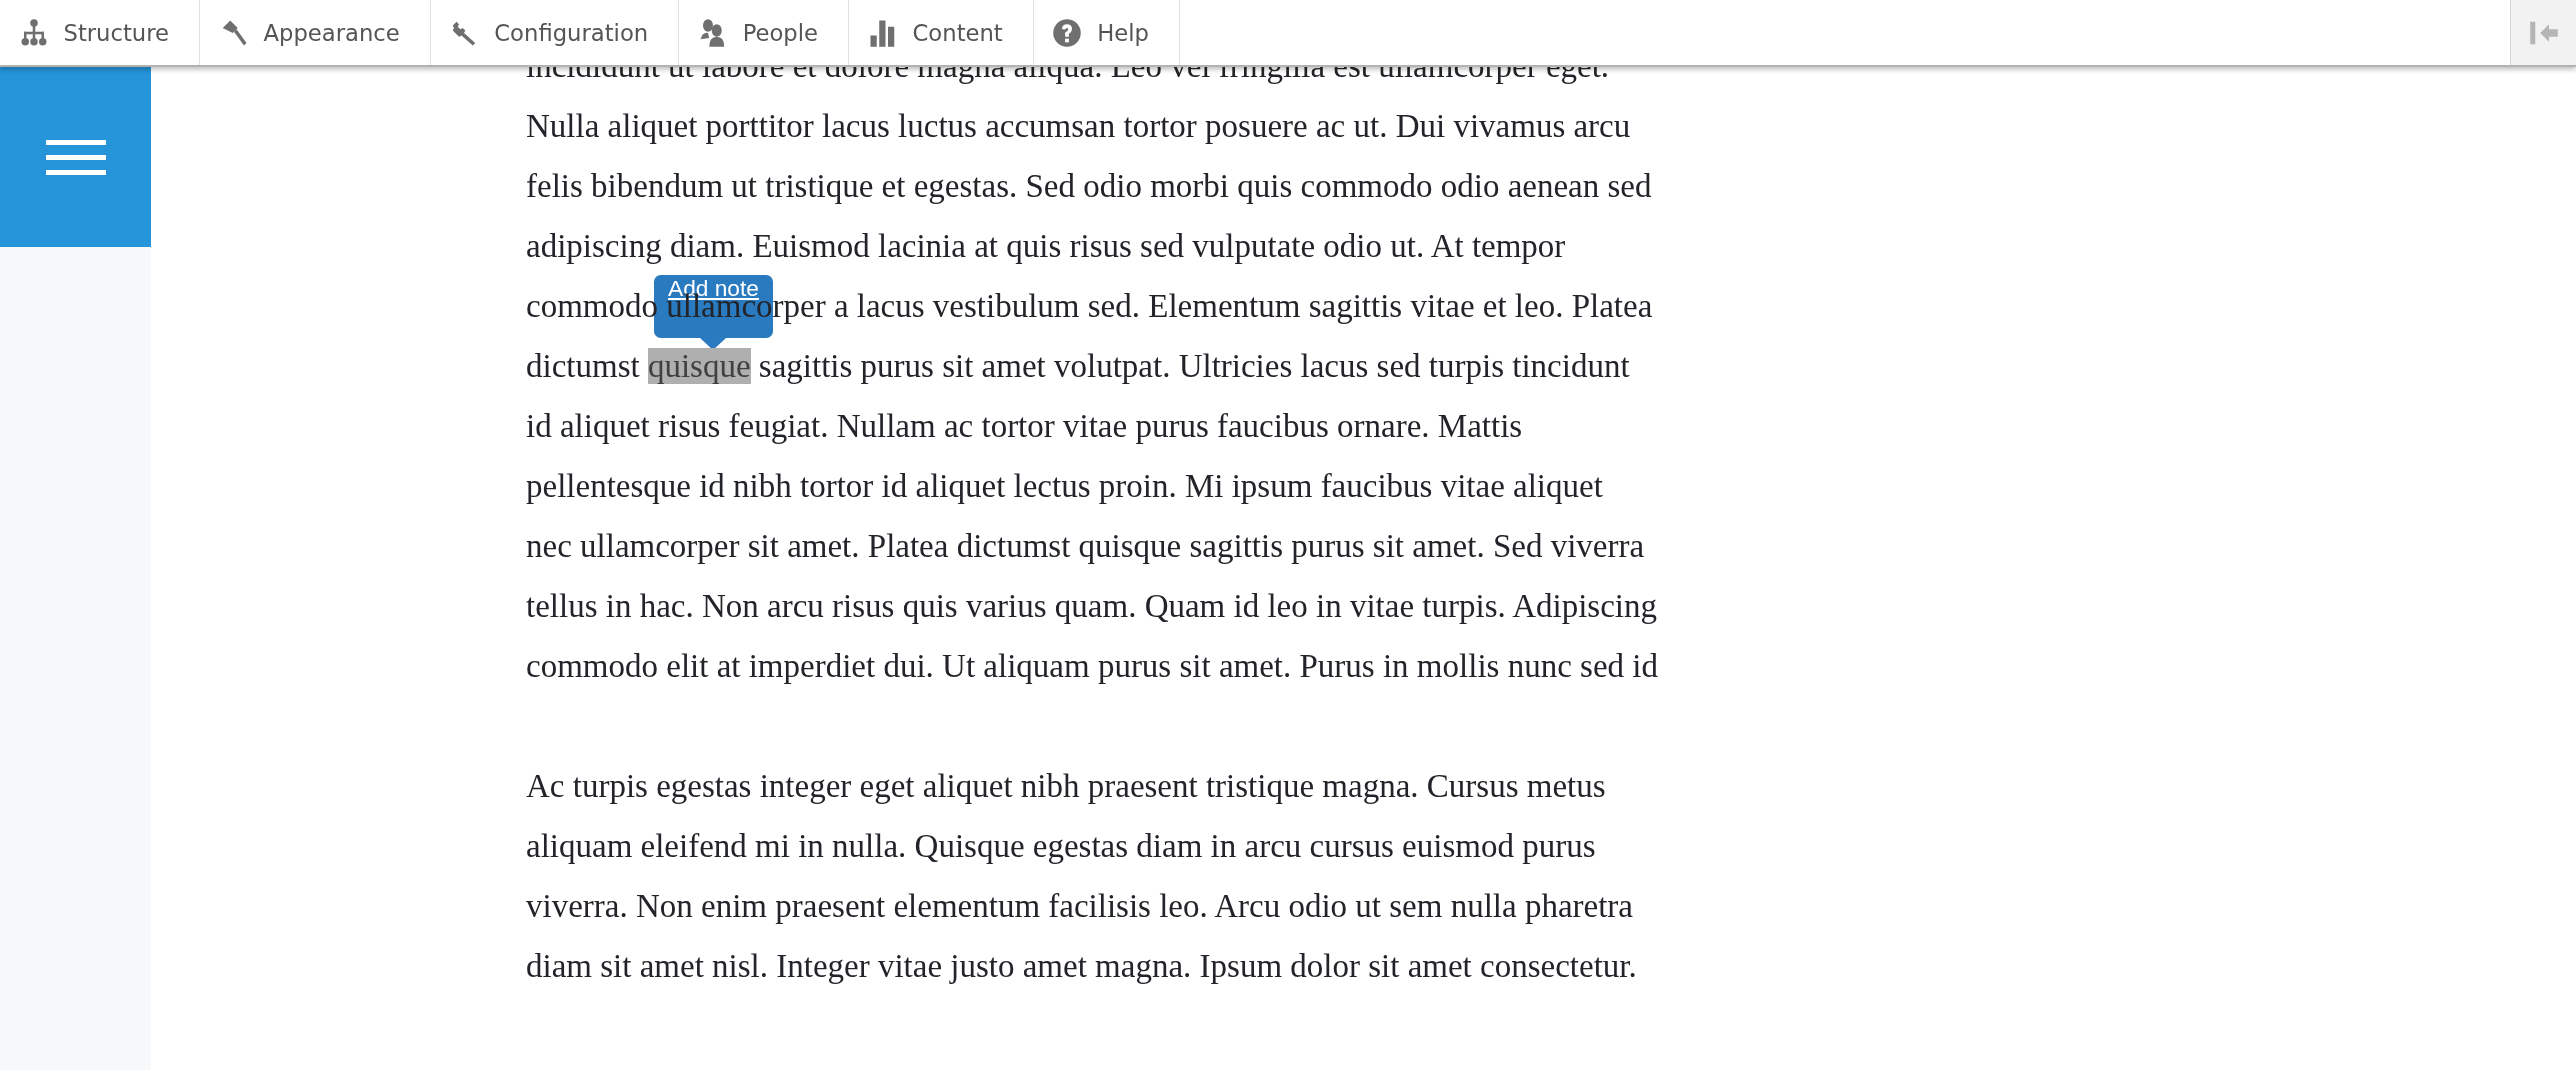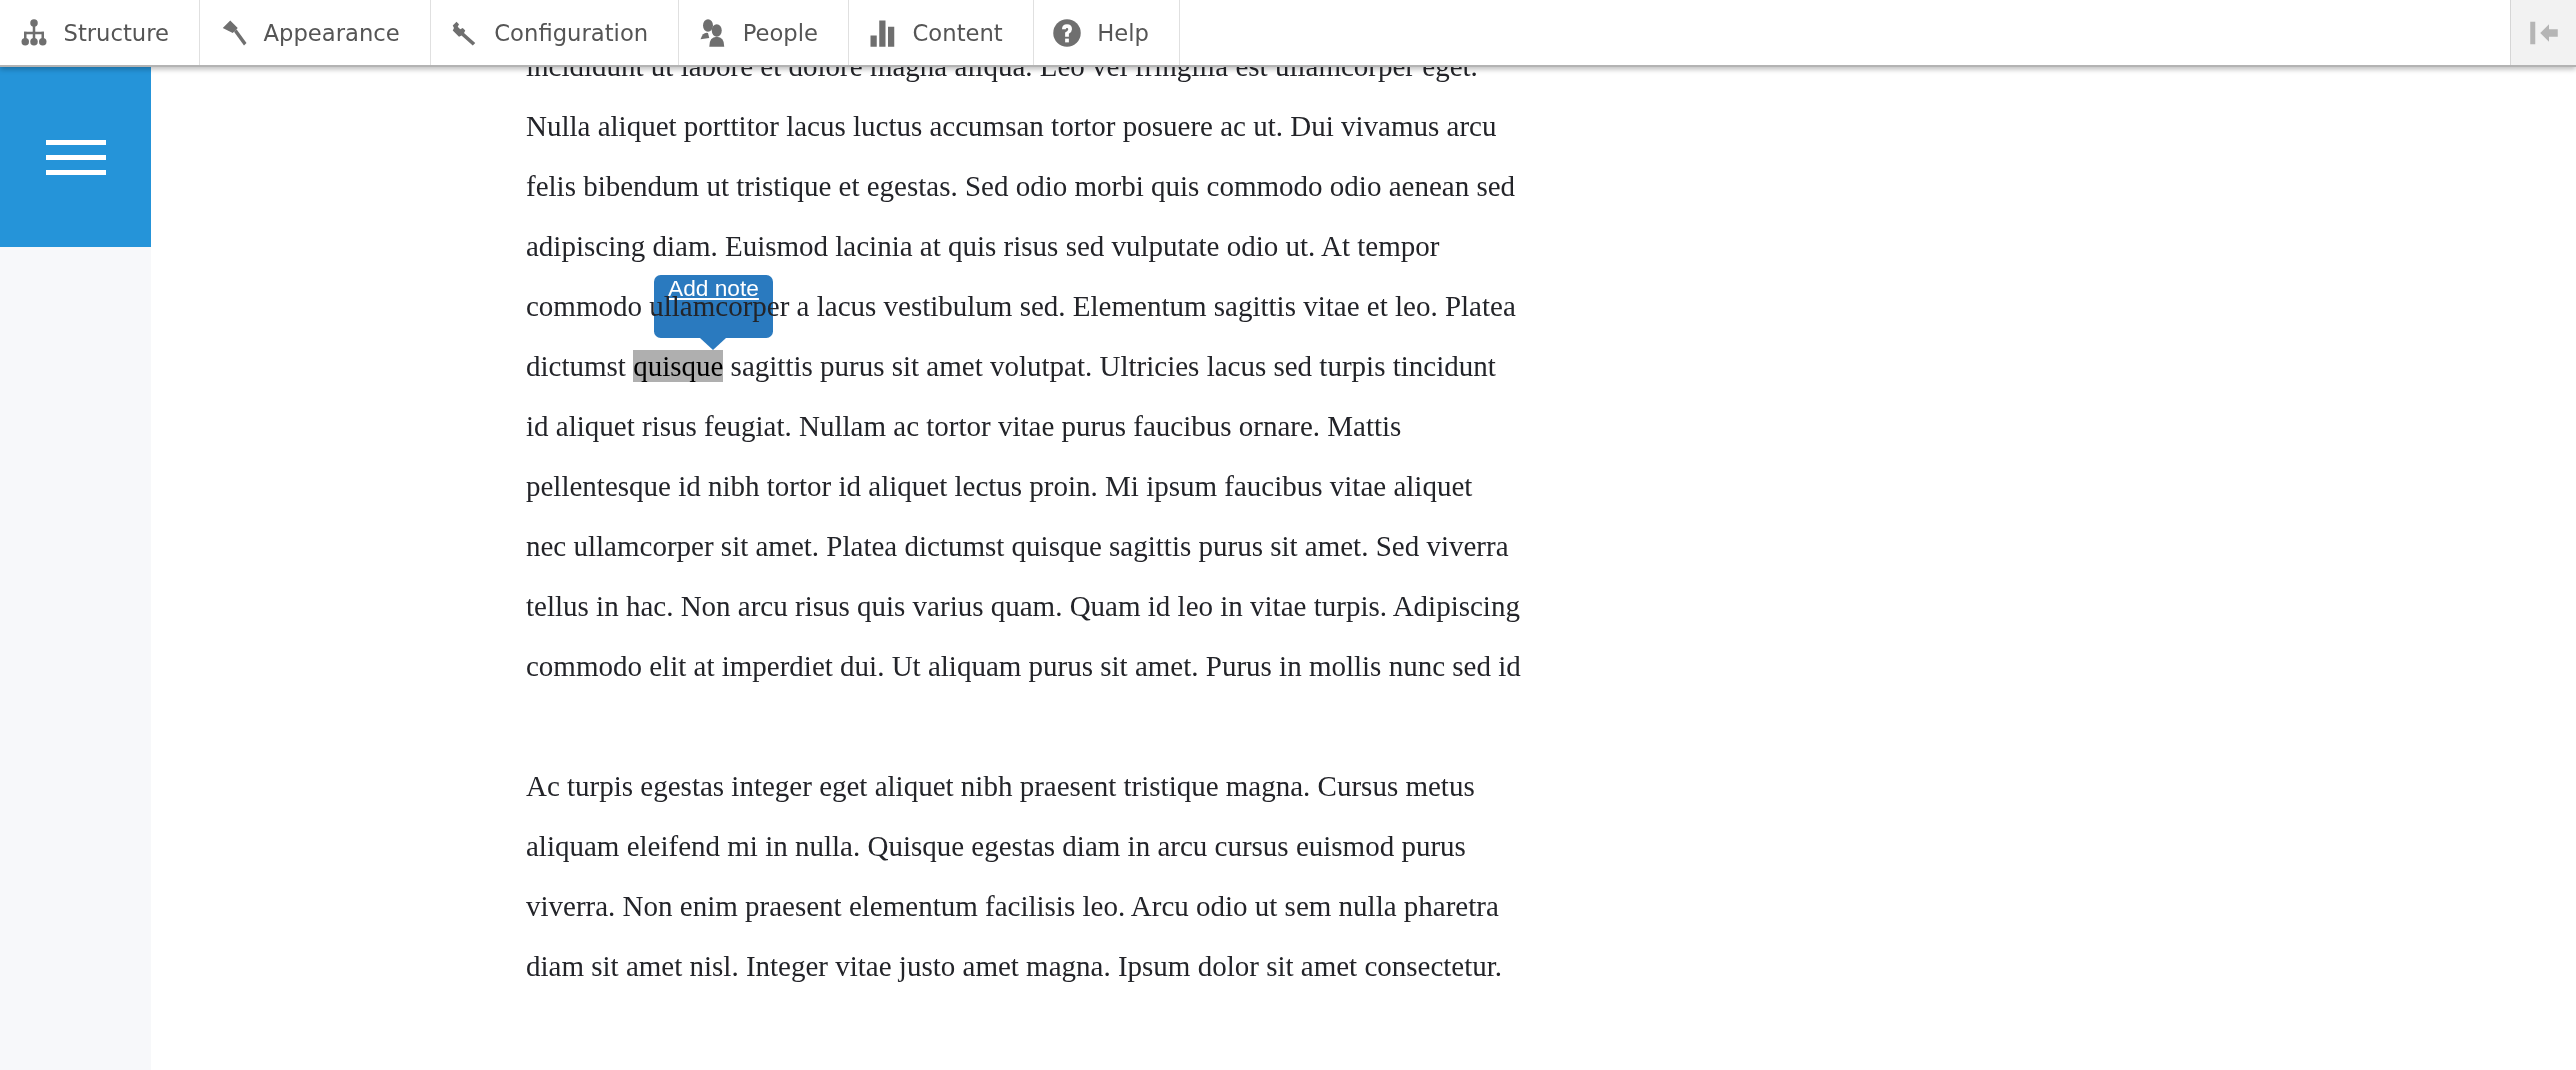--- a/index.html
+++ b/index.html
@@ -12,23 +12,23 @@
   .tb-spacer { flex:1; }
   .tb-collapse { width:65px; height:65px; background:#f2f2f2; border-left:1.7px solid #d6d6d6; display:flex; align-items:center; justify-content:center; }
   .tb-collapse svg { width:34px; height:30px; fill:#b5b5b5; }
 
   .side-bg { position:absolute; left:0; top:67px; width:151px; height:1004px; background:#f7f8fa; z-index:1; }
   .side-blue { position:absolute; left:0; top:67px; width:151px; height:180px; background:#2594d9; z-index:2; display:flex; align-items:center; justify-content:center; }
   .hamburger { width:60px; height:35px; display:flex; flex-direction:column; justify-content:space-between; }
   .hamburger span { display:block; height:5px; background:#ffffff; }
 
   .content { position:absolute; left:526px; top:36px; width:1217px; z-index:3; }
-  .content p { margin:0 0 60px 0; font-size:29px; line-height:60px; color:#232429; white-space:nowrap; }
+  .content p { margin:0 0 60px 0; font-size:33px; line-height:60px; color:#232429; white-space:nowrap; }
   .line { display:block; height:60px; }
-  .hl { background:#afafaf; color:#000000; }
+  .hl { background:#afafaf; color:#404040; }
 
   .popup { position:absolute; left:654px; top:275px; width:119px; height:63px; background:#2a7abf; border-radius:6.7px; z-index:2; display:flex; align-items:flex-start; justify-content:center; }
   .popup::after { content:""; position:absolute; left:46px; bottom:-11.7px; border-left:13.4px solid transparent; border-right:13.4px solid transparent; border-top:12.6px solid #2a7abf; }
   .popup-label { font-family:"Liberation Sans", sans-serif; font-size:22.7px; color:#ffffff; text-decoration:underline; }
 </style>
 </head>
 <body>
 
 <div class="toolbar">
   <div class="tb-item">

